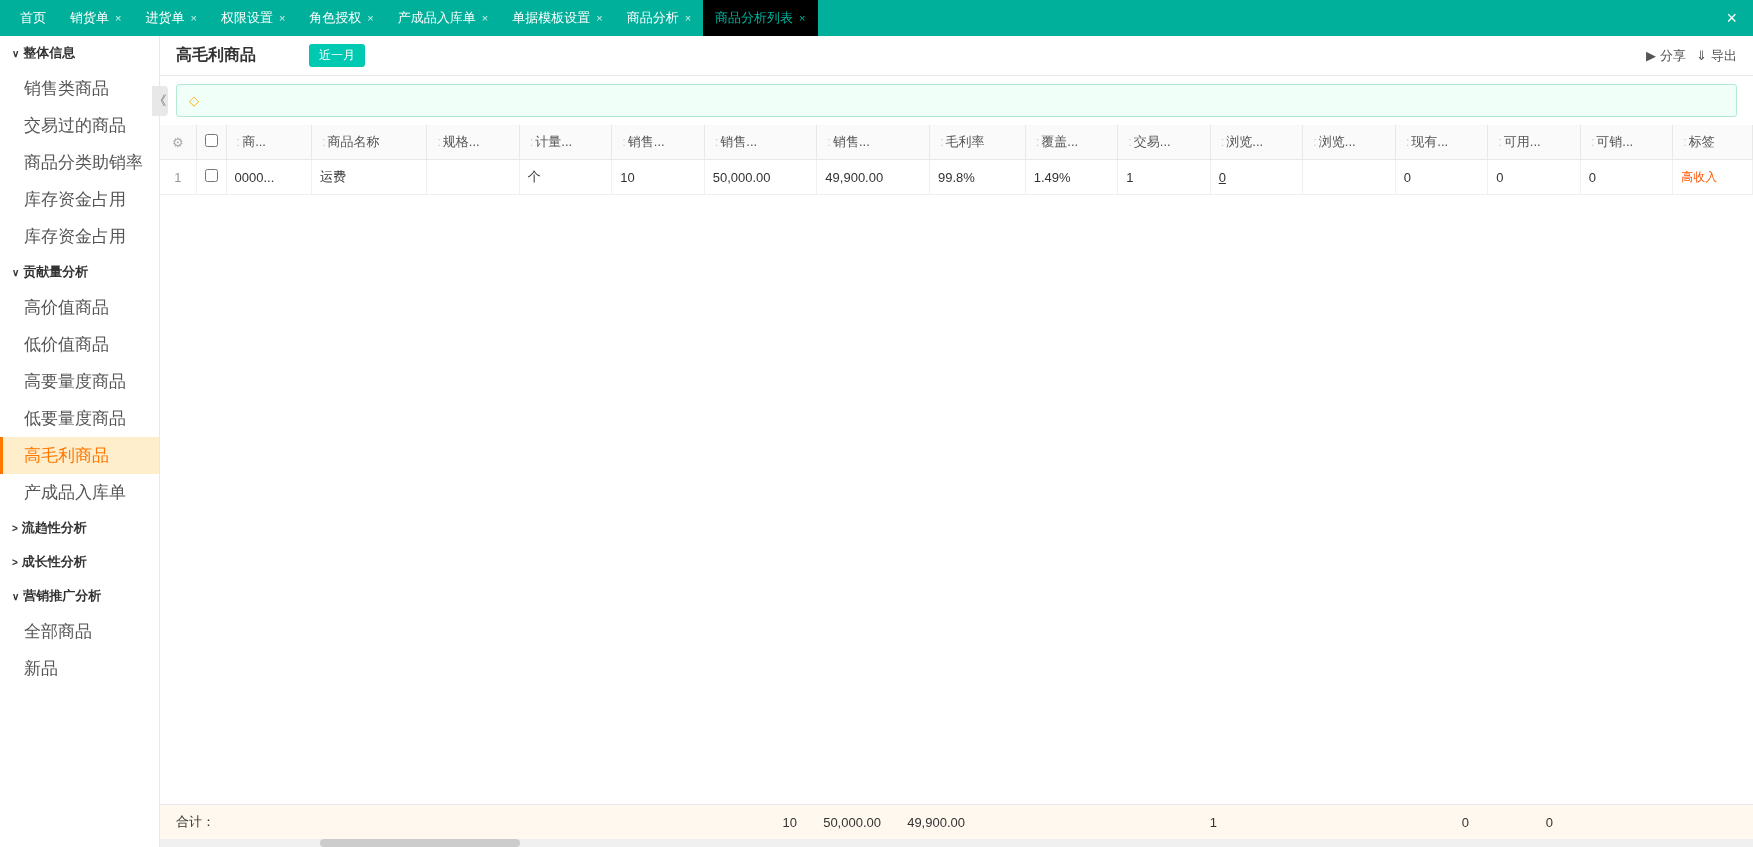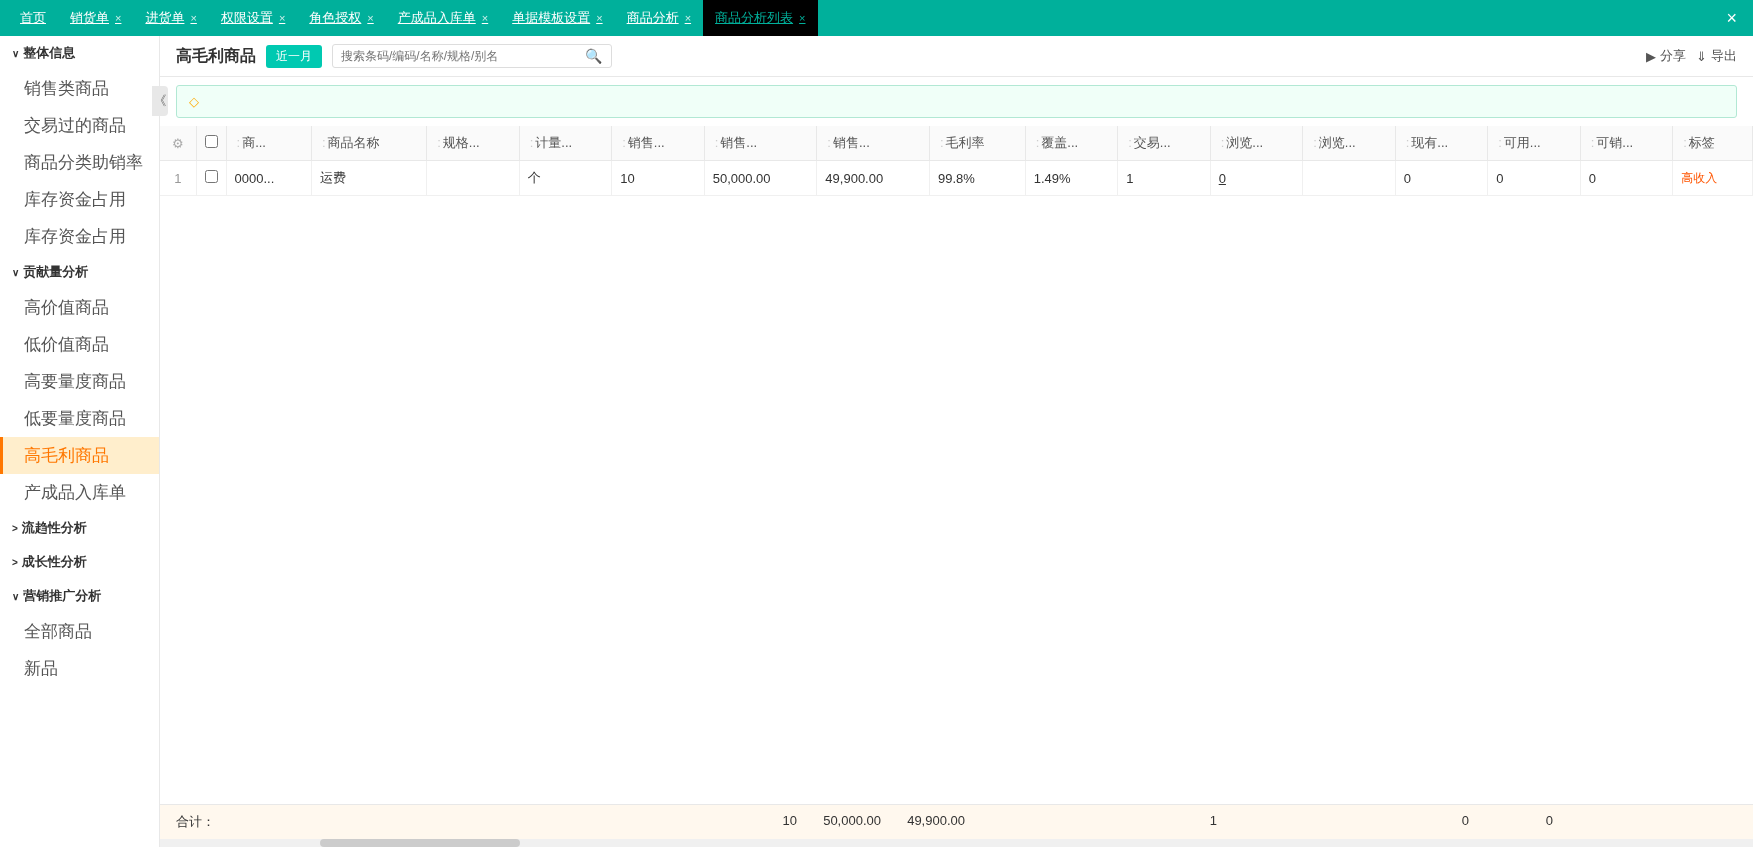--- a/index.html
+++ b/index.html
@@ -16,21 +16,20 @@
     }
     .top-nav .nav-item {
       color: #fff;
       padding: 0 12px;
       height: 36px;
       display: flex;
       align-items: center;
       cursor: pointer;
       white-space: nowrap;
       font-size: 13px;
-      text-decoration: underline;
     }
     .top-nav .nav-item.active { background: #000000; color: #00b09b; }
     .top-nav .nav-item .close-x {
       margin-left: 6px;
       font-size: 11px;
       color: rgba(255,255,255,0.8);
       cursor: pointer;
     }
     .top-nav .nav-item.active .close-x { color: #00b09b; }
 
@@ -110,20 +109,21 @@
       color: #333;
     }
     .period-btn {
       background: #00c9b1;
       color: #fff;
       border: none;
       padding: 3px 10px;
       border-radius: 3px;
       cursor: pointer;
       font-size: 12px;
+      margin-left: 43px;
     }
     .search-box {
       display: flex;
       align-items: center;
       border: 1px solid #ddd;
       border-radius: 3px;
       padding: 3px 8px;
       flex: 1;
       max-width: 280px;
     }
@@ -199,21 +199,21 @@
     .col-checkbox { width: 30px; text-align: center; }
     .tag-high { color: #ff5500; font-size: 12px; }
     .tag-underline { text-decoration: underline; cursor: pointer; }
 
     
     .table-footer {
       background: #fff8ee;
       border-top: 1px solid #e8e8e8;
       padding: 8px 16px;
       display: flex;
-      align-items: flex-start;
+      align-items: center;
       font-size: 13px;
       color: #333;
       flex-shrink: 0;
       gap: 4px;
     }
     .footer-label { margin-right: 20px; }
     .footer-cell {
       min-width: 80px;
       text-align: right;
       padding-right: 16px;
@@ -279,24 +279,20 @@
       <div class="sidebar-group-header"><span class="arrow">∨</span>营销推广分析</div>
       <div class="sidebar-item">全部商品</div>
       <div class="sidebar-item">新品</div>
     </div>
 
   <div class="content-panel">
 
     <div class="content-header">
       <span class="content-title">高毛利商品</span>
       <button class="period-btn">近一月</button>
-      <div class="search-box">
-        <input type="text" id="search-input" placeholder="搜索条码/编码/名称/规格/别名" style="">
-        <span class="search-icon">🔍</span>
-      </div>
       <div class="header-actions">
         <div class="action-btn">
           <span>▶</span>
           <span>分享</span>
         </div>
         <div class="action-btn">
           <span>⇓</span>
           <span>导出</span>
         </div>
       </div>

